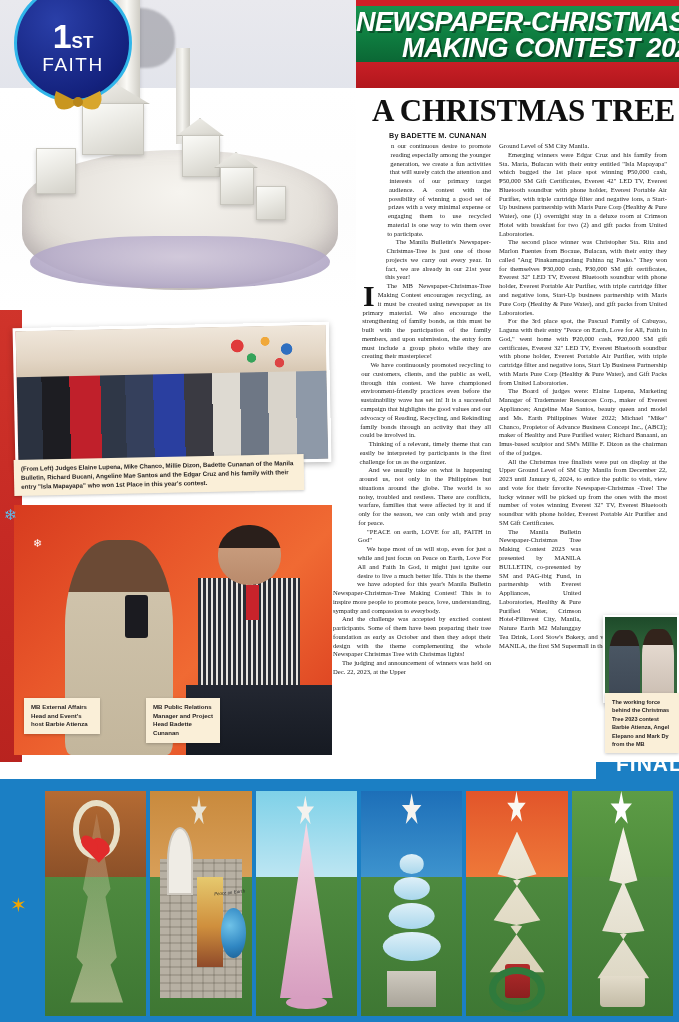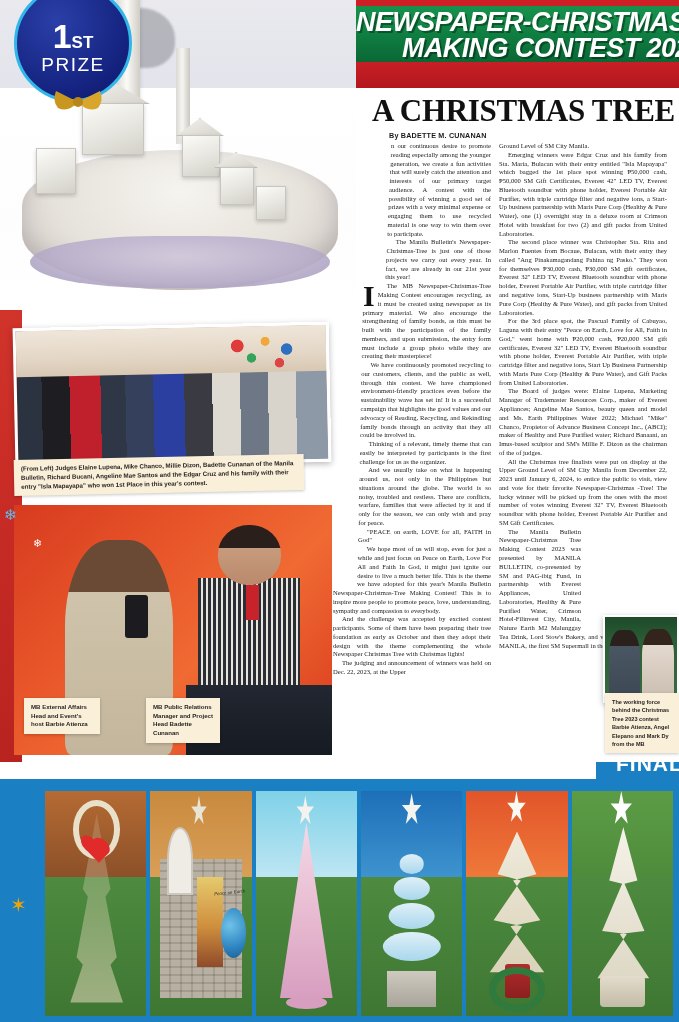--- a/index.html
+++ b/index.html
@@ -393,21 +393,21 @@
     <div class="house-roof" style="left:214px;top:152px;width:44px;height:16px;clip-path:polygon(50% 0,100% 100%,0 100%);"></div>
     <div class="house" style="left:220px;top:167px;width:34px;height:38px;"></div>
     <div class="house" style="left:36px;top:148px;width:40px;height:46px;"></div>
     <div class="house" style="left:256px;top:186px;width:30px;height:34px;"></div>
   </div>
 
   <div class="prize-badge">
     <div class="prize-1st">
       <span>1</span><sup>ST</sup>
     </div>
-    <div class="prize-word">PRIZE</div>
+    <div class="prize-word">FAITH</div>
   </div>
   <svg class="ribbon-bow" viewBox="0 0 52 28">
     <path d="M26 14 L4 3 Q0 13 6 20 Q16 25 26 14 Z" fill="#c9961f"></path>
     <path d="M26 14 L48 3 Q52 13 46 20 Q36 25 26 14 Z" fill="#d8a62c"></path>
     <circle cx="26" cy="14" r="5" fill="#b8861a"></circle>
   </svg>
 
   <div class="headline">A CHRISTMAS TREE OF HOPE</div>
   <div class="byline">By BADETTE M. CUNANAN</div>
 

